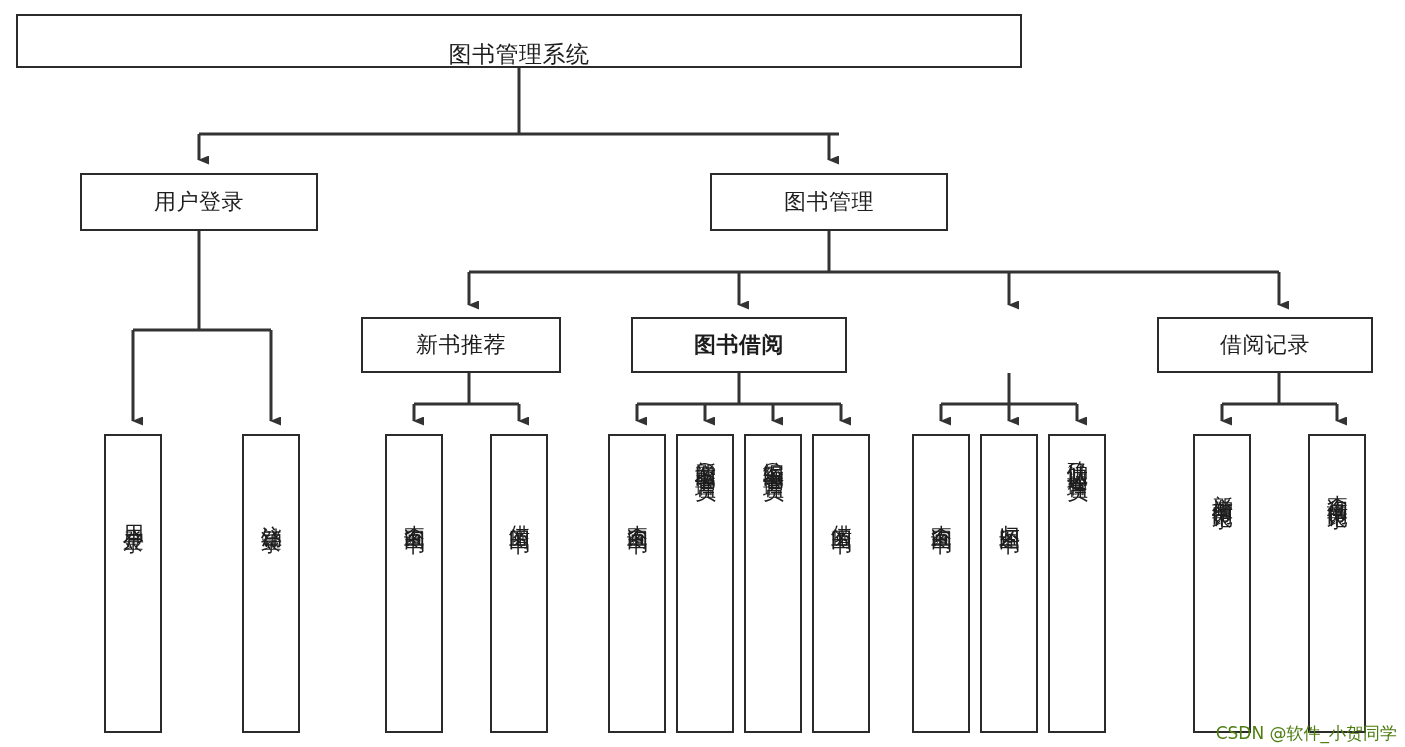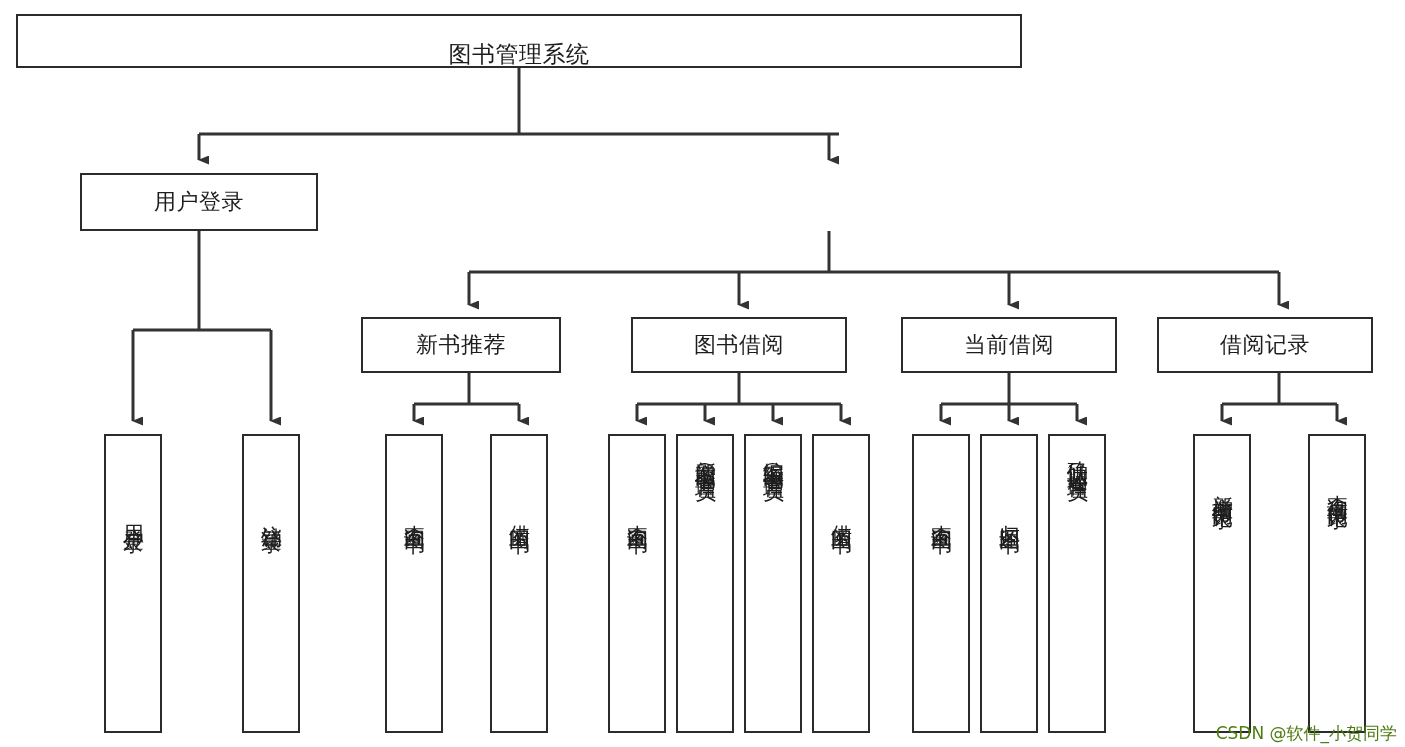--- a/index.html
+++ b/index.html
@@ -144,32 +144,32 @@
   </svg>
 
   <div class="node horiz root" style="left:16px; top:14px; width:1006px; height:54px;">
     <span class="node-label">图书管理系统</span>
   </div>
 
   <div class="node horiz" style="left:80px; top:173px; width:238px; height:58px;">
     <span class="node-label">用户登录</span>
   </div>
 
+  <div class="node horiz" style="left:710px; top:173px; width:238px; height:58px;">
+    <span class="node-label">图书管理</span>
+  </div>
 
   <div class="node horiz" style="left:361px; top:317px; width:200px; height:56px;">
     <span class="node-label">新书推荐</span>
   </div>
 
-  <div class="node horiz" style="left:631px; top:317px; width:216px; height:56px;">
+  <div class="node horiz" style="left:631px; top:317px; width:216px; height:56px;font-weight:bold;">
     <span class="node-label">图书借阅</span>
   </div>
 
-  <div class="node horiz" style="left:901px; top:317px; width:216px; height:56px;">
-    <span class="node-label">当前借阅</span>
-  </div>
 
   <div class="node horiz" style="left:1157px; top:317px; width:216px; height:56px;">
     <span class="node-label">借阅记录</span>
   </div>
 
   <div class="node vert" style="left:104px; top:434px; width:58px; height:299px; padding-top:72px;">
     <span class="node-label">用户登录</span>
   </div>
 
   <div class="node vert" style="left:242px; top:434px; width:58px; height:299px; padding-top:72px;">

